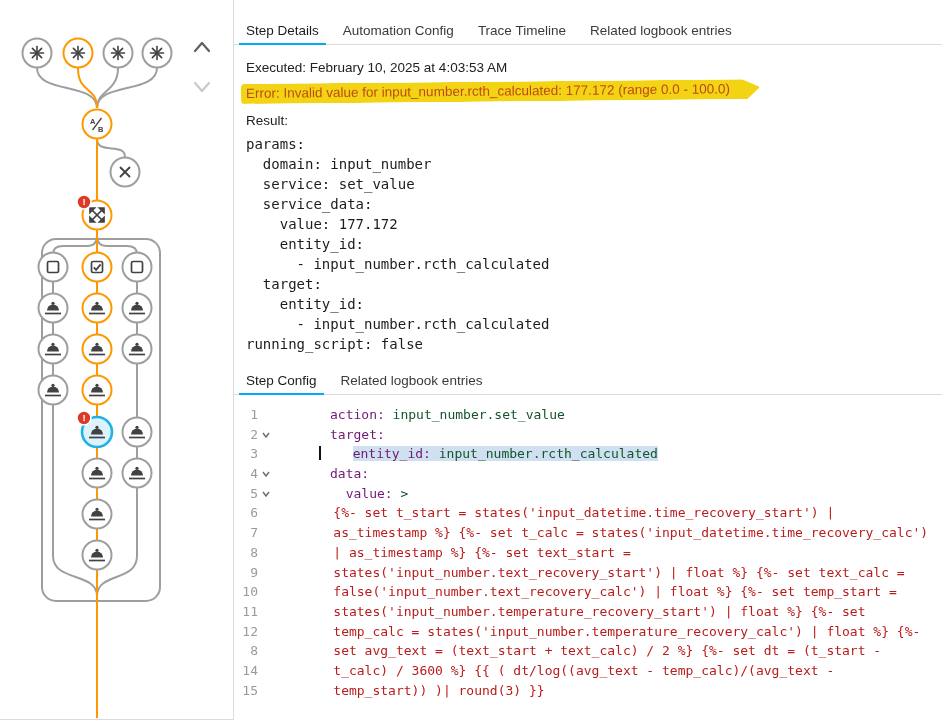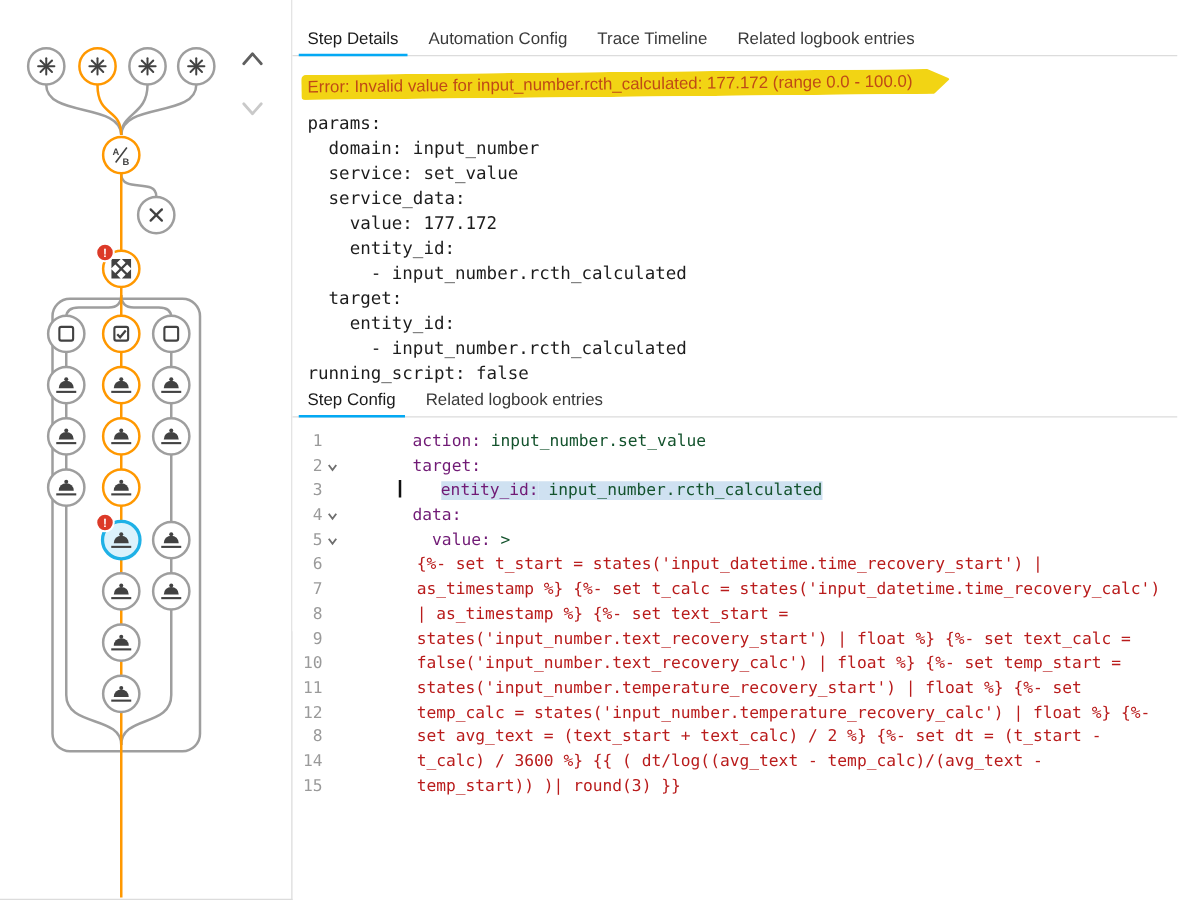--- a/index.html
+++ b/index.html
@@ -17,21 +17,21 @@
   .dialog-edge{
     position:absolute;left:757px;top:-5px;width:180px;height:13px;
     border:1px solid #9e9e9e;border-radius:6px;background:#fbfbfb;
   }
   
   .right-panel{position:absolute;left:234px;top:0;width:708px;height:505px;background:#fff;}
   .tab-row{
     display:flex;align-items:flex-end;height:24px;margin-top:20px;
     border-bottom:1px solid #dcdcdc;
   }
-  .tab-row.second{margin-top:0;}
+  .tab-row.second{margin-top:16px;}
   .tab{
     padding:3px 12px 6px;font-size:13.5px;color:#3a3a3a;cursor:pointer;
     position:relative;white-space:nowrap;
   }
   .tab.selected{color:#1b1b1b;}
   .tab.selected::after{
     content:"";position:absolute;left:5px;right:5px;bottom:-1px;height:2px;background:#03a9f4;
   }
   .sd{padding:15px 12px 0 12px;font-size:13.5px;}
   .sd-line{margin:0 0 9px 0;}
@@ -251,23 +251,25 @@
 <div class="right-panel">
 
   <div class="tab-row">
       <div class="tab selected">Step Details</div>
       <div class="tab">Automation Config</div>
       <div class="tab">Trace Timeline</div>
       <div class="tab">Related logbook entries</div>
     </div>
 
   <div class="sd">
+    <div class="sd-line">Executed: February 10, 2025 at 4:03:53 AM</div>
     <div class="sd-line">
       <span class="error-highlight">Error: Invalid value for input_number.rcth_calculated: 177.172 (range 0.0 - 100.0)</span>
     </div>
+    <div class="result-label">Result:</div>
     <pre class="yaml">params:
   domain: input_number
   service: set_value
   service_data:
     value: 177.172
     entity_id:
       - input_number.rcth_calculated
   target:
     entity_id:
       - input_number.rcth_calculated

